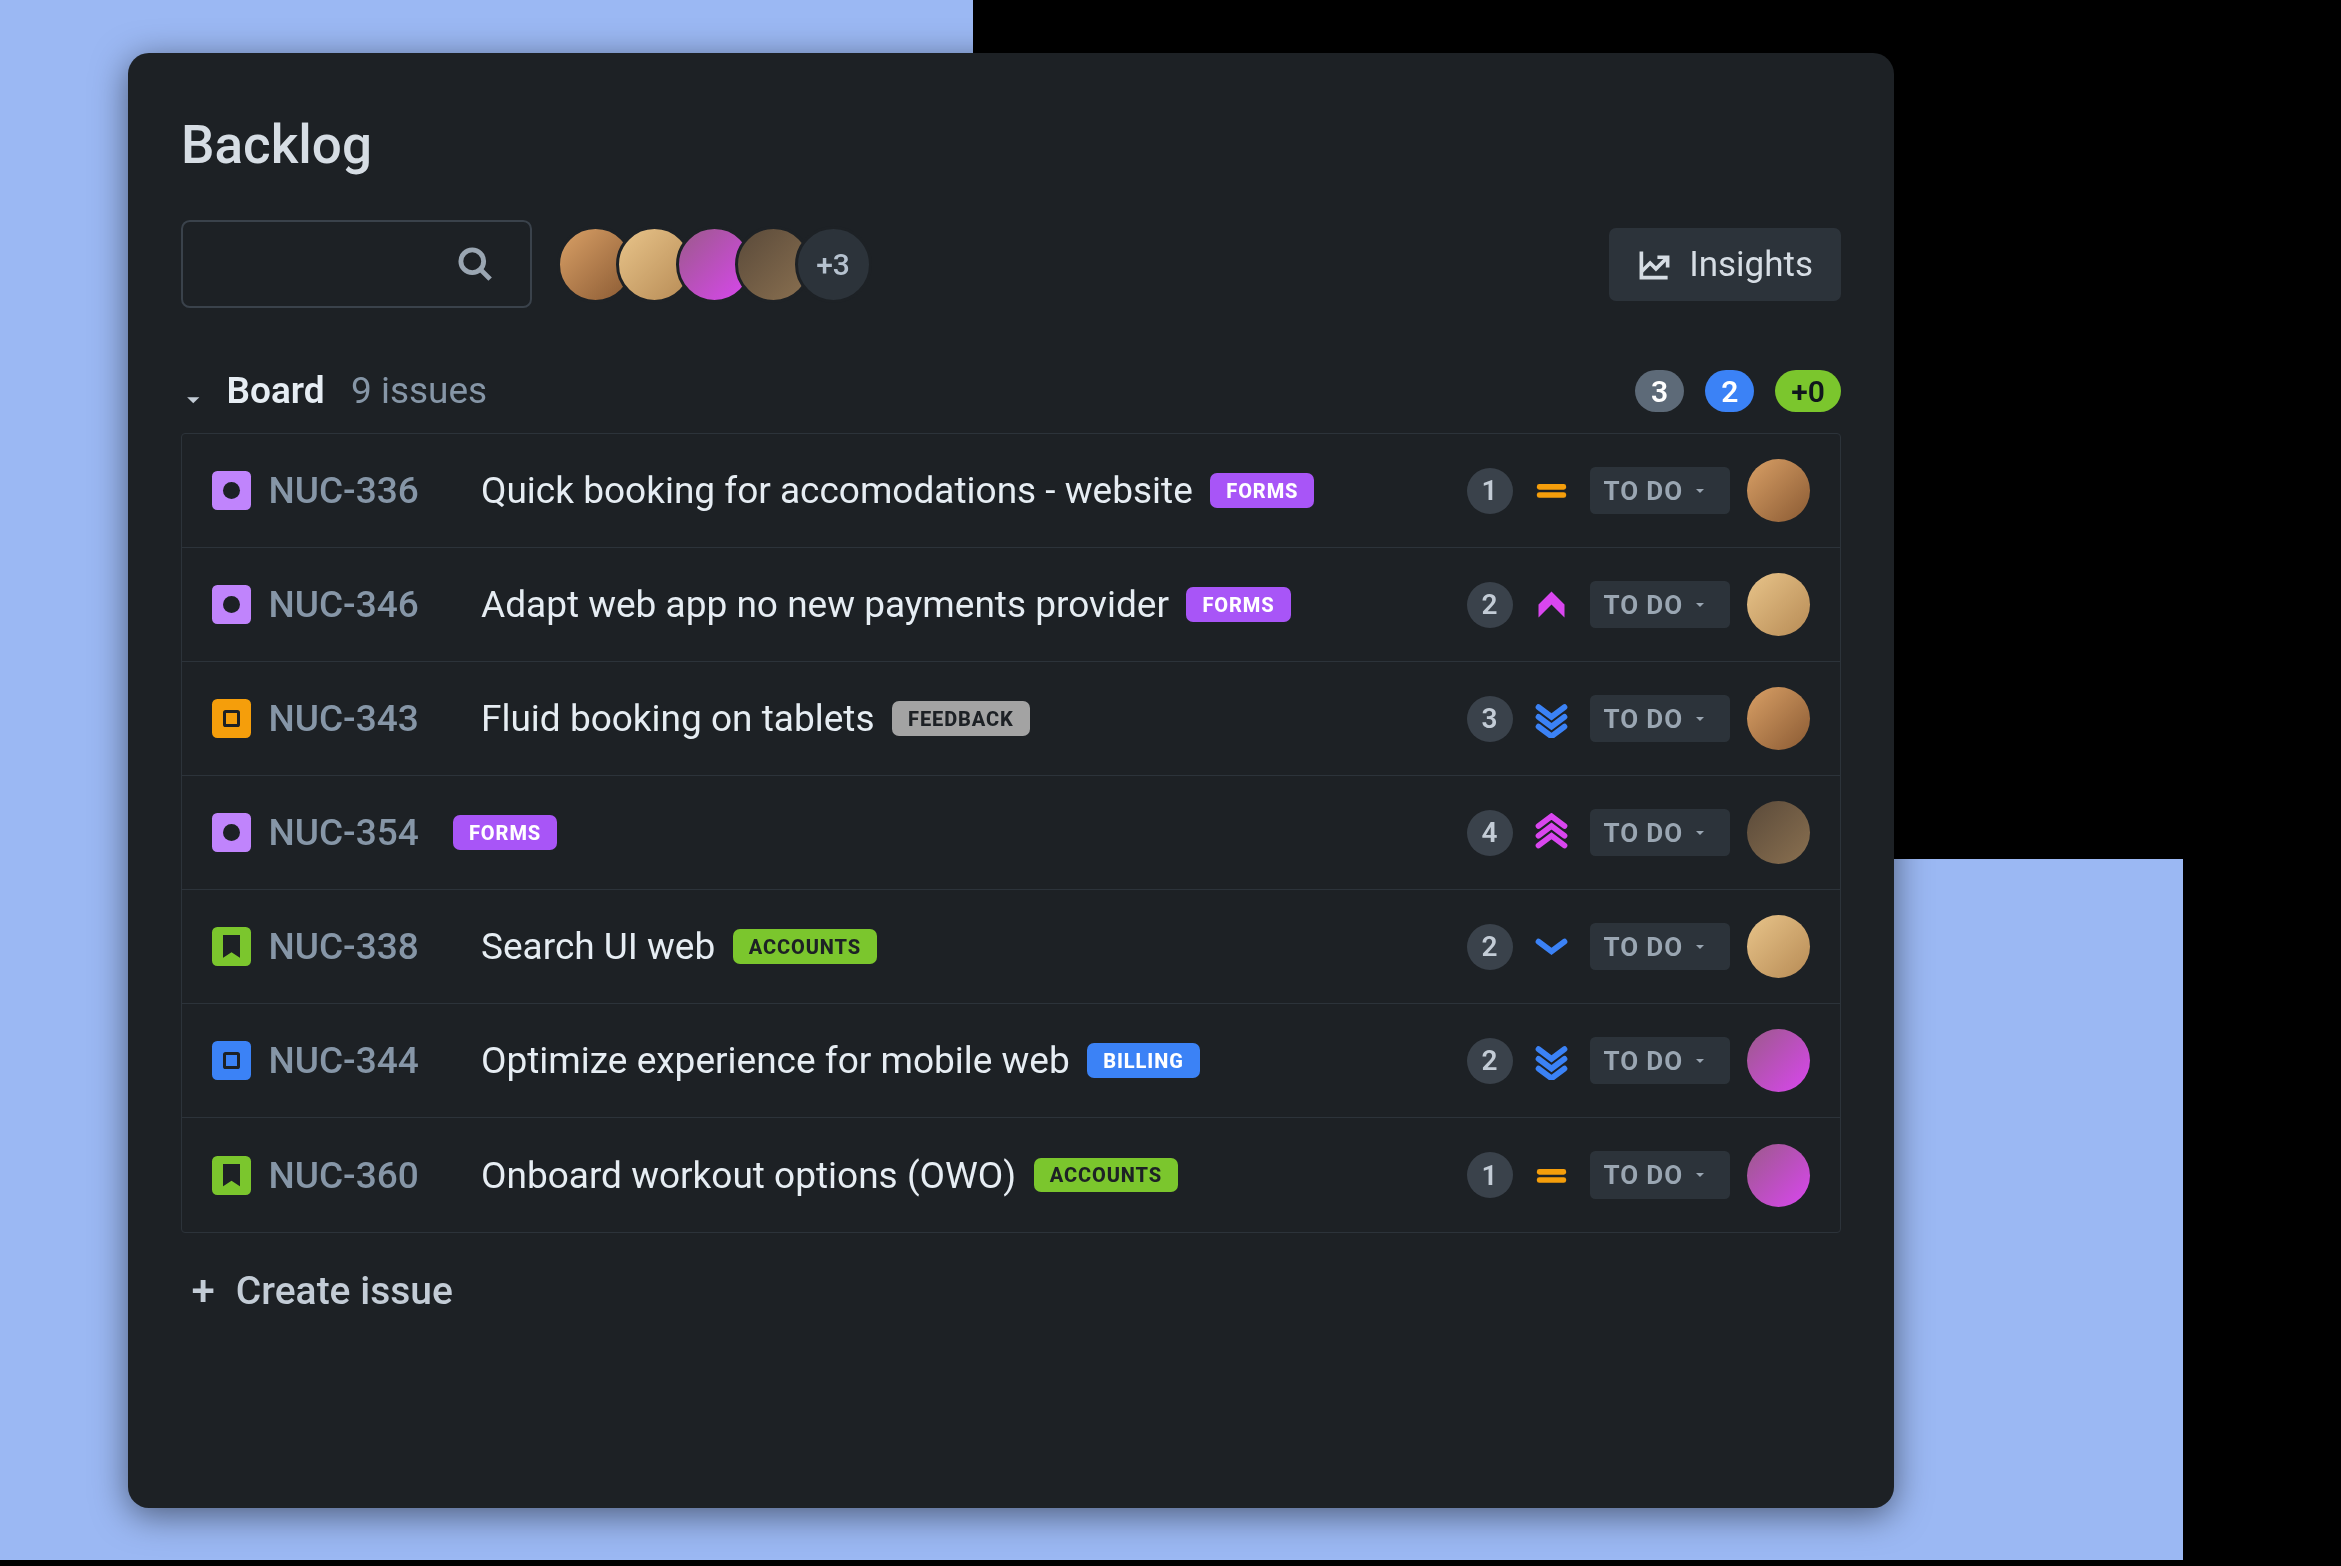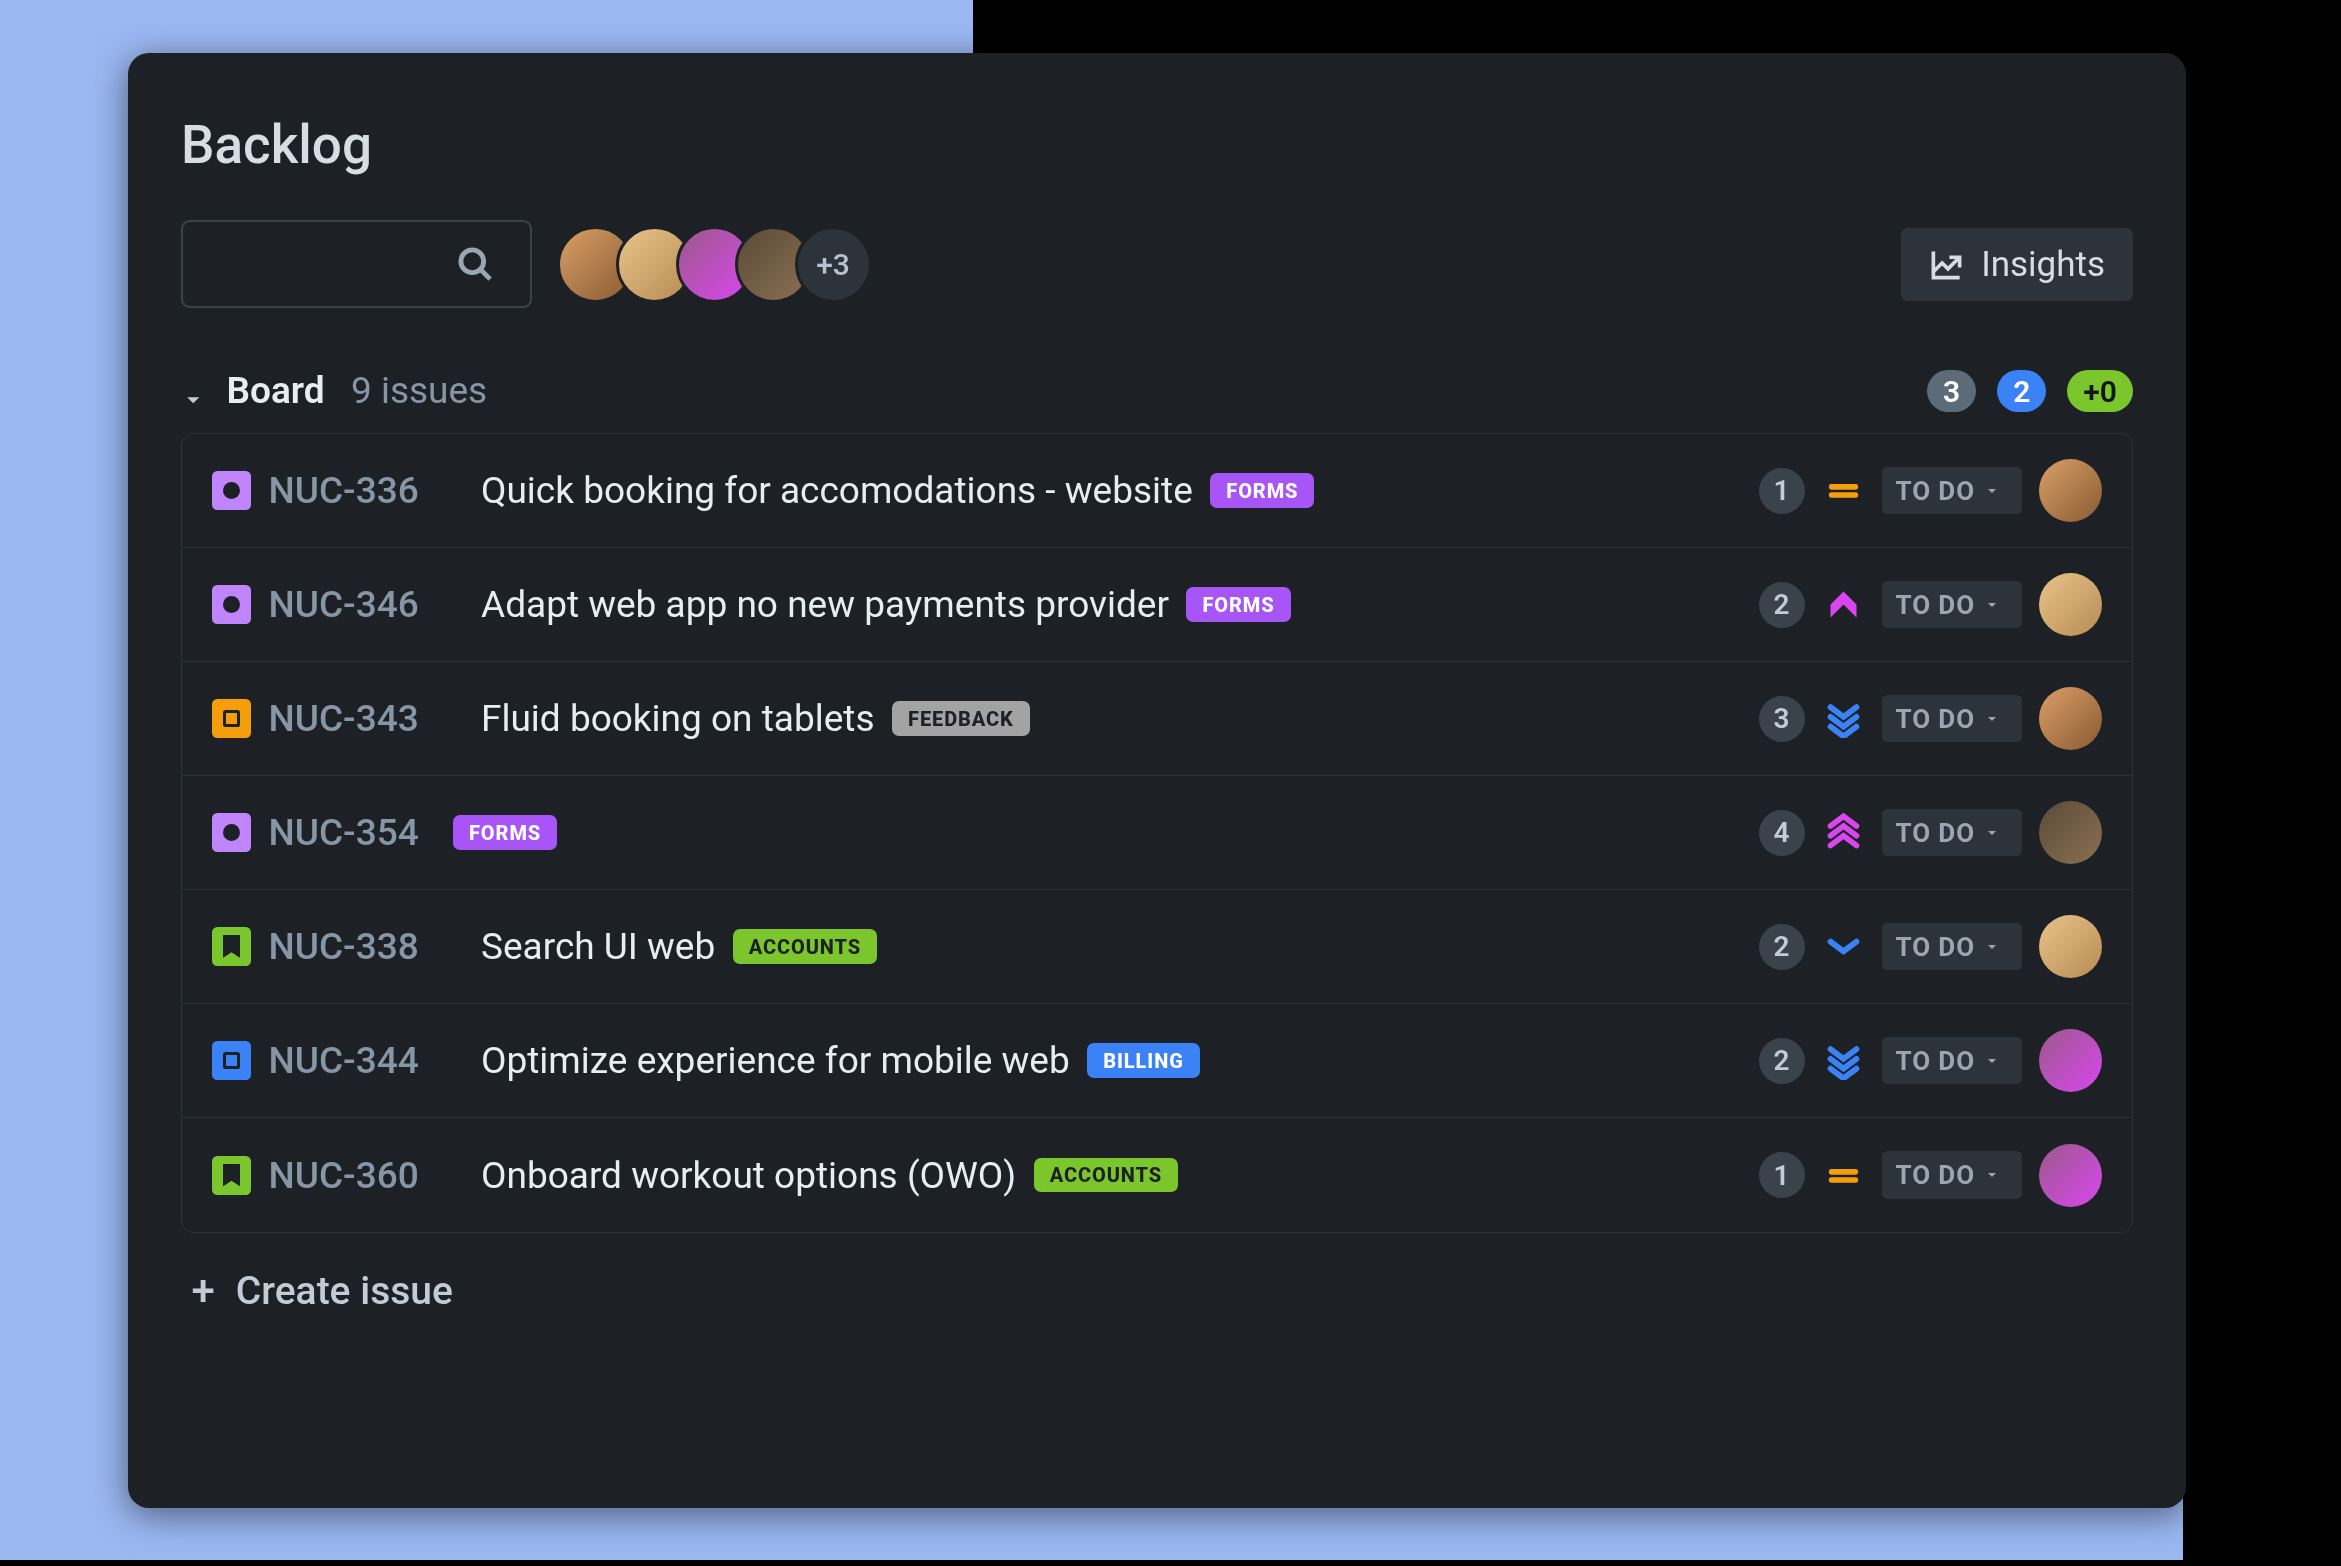--- a/index.html
+++ b/index.html
@@ -19,21 +19,21 @@
   }
   .bg-shape2 {
     position: absolute;
     left: 973px; top: 859px;
     width: 1210px; height: 701px;
     background: #9bb8f3;
   }
   .panel {
     position: absolute;
     left: 128px; top: 53px;
-    width: 2058px;
+    width: 1766px;
     height: 1455px;
     background: #1d2125;
     border-radius: 21px;
     padding: 61px 53px 35px 53px;
     color: #e6edf3;
     box-shadow: 0 7px 35px rgba(0,0,0,.5);
   }
   .title {
     font-size: 53px;
     font-weight: 500;
@@ -101,21 +101,21 @@
     border-radius: 21px;
     font-size: 30px; font-weight: 600;
     color: #10161c;
   }
   .pill.gray { background: #5d6a78; color: #fff; }
   .pill.blue { background: #3b82f6; color: #fff; }
   .pill.green { background: #7bc62d; color: #10161c; }
 
   .list {
     border: 1.8px solid #2c333a;
-    border-radius: 12px;
+    border-radius: 4px;
     overflow: hidden;
   }
   .row {
     display: flex; align-items: center;
     gap: 17.5px;
     height: 114px;
     padding: 0 30px;
     border-bottom: 1.8px solid #2c333a;
     font-size: 37px;
   }

